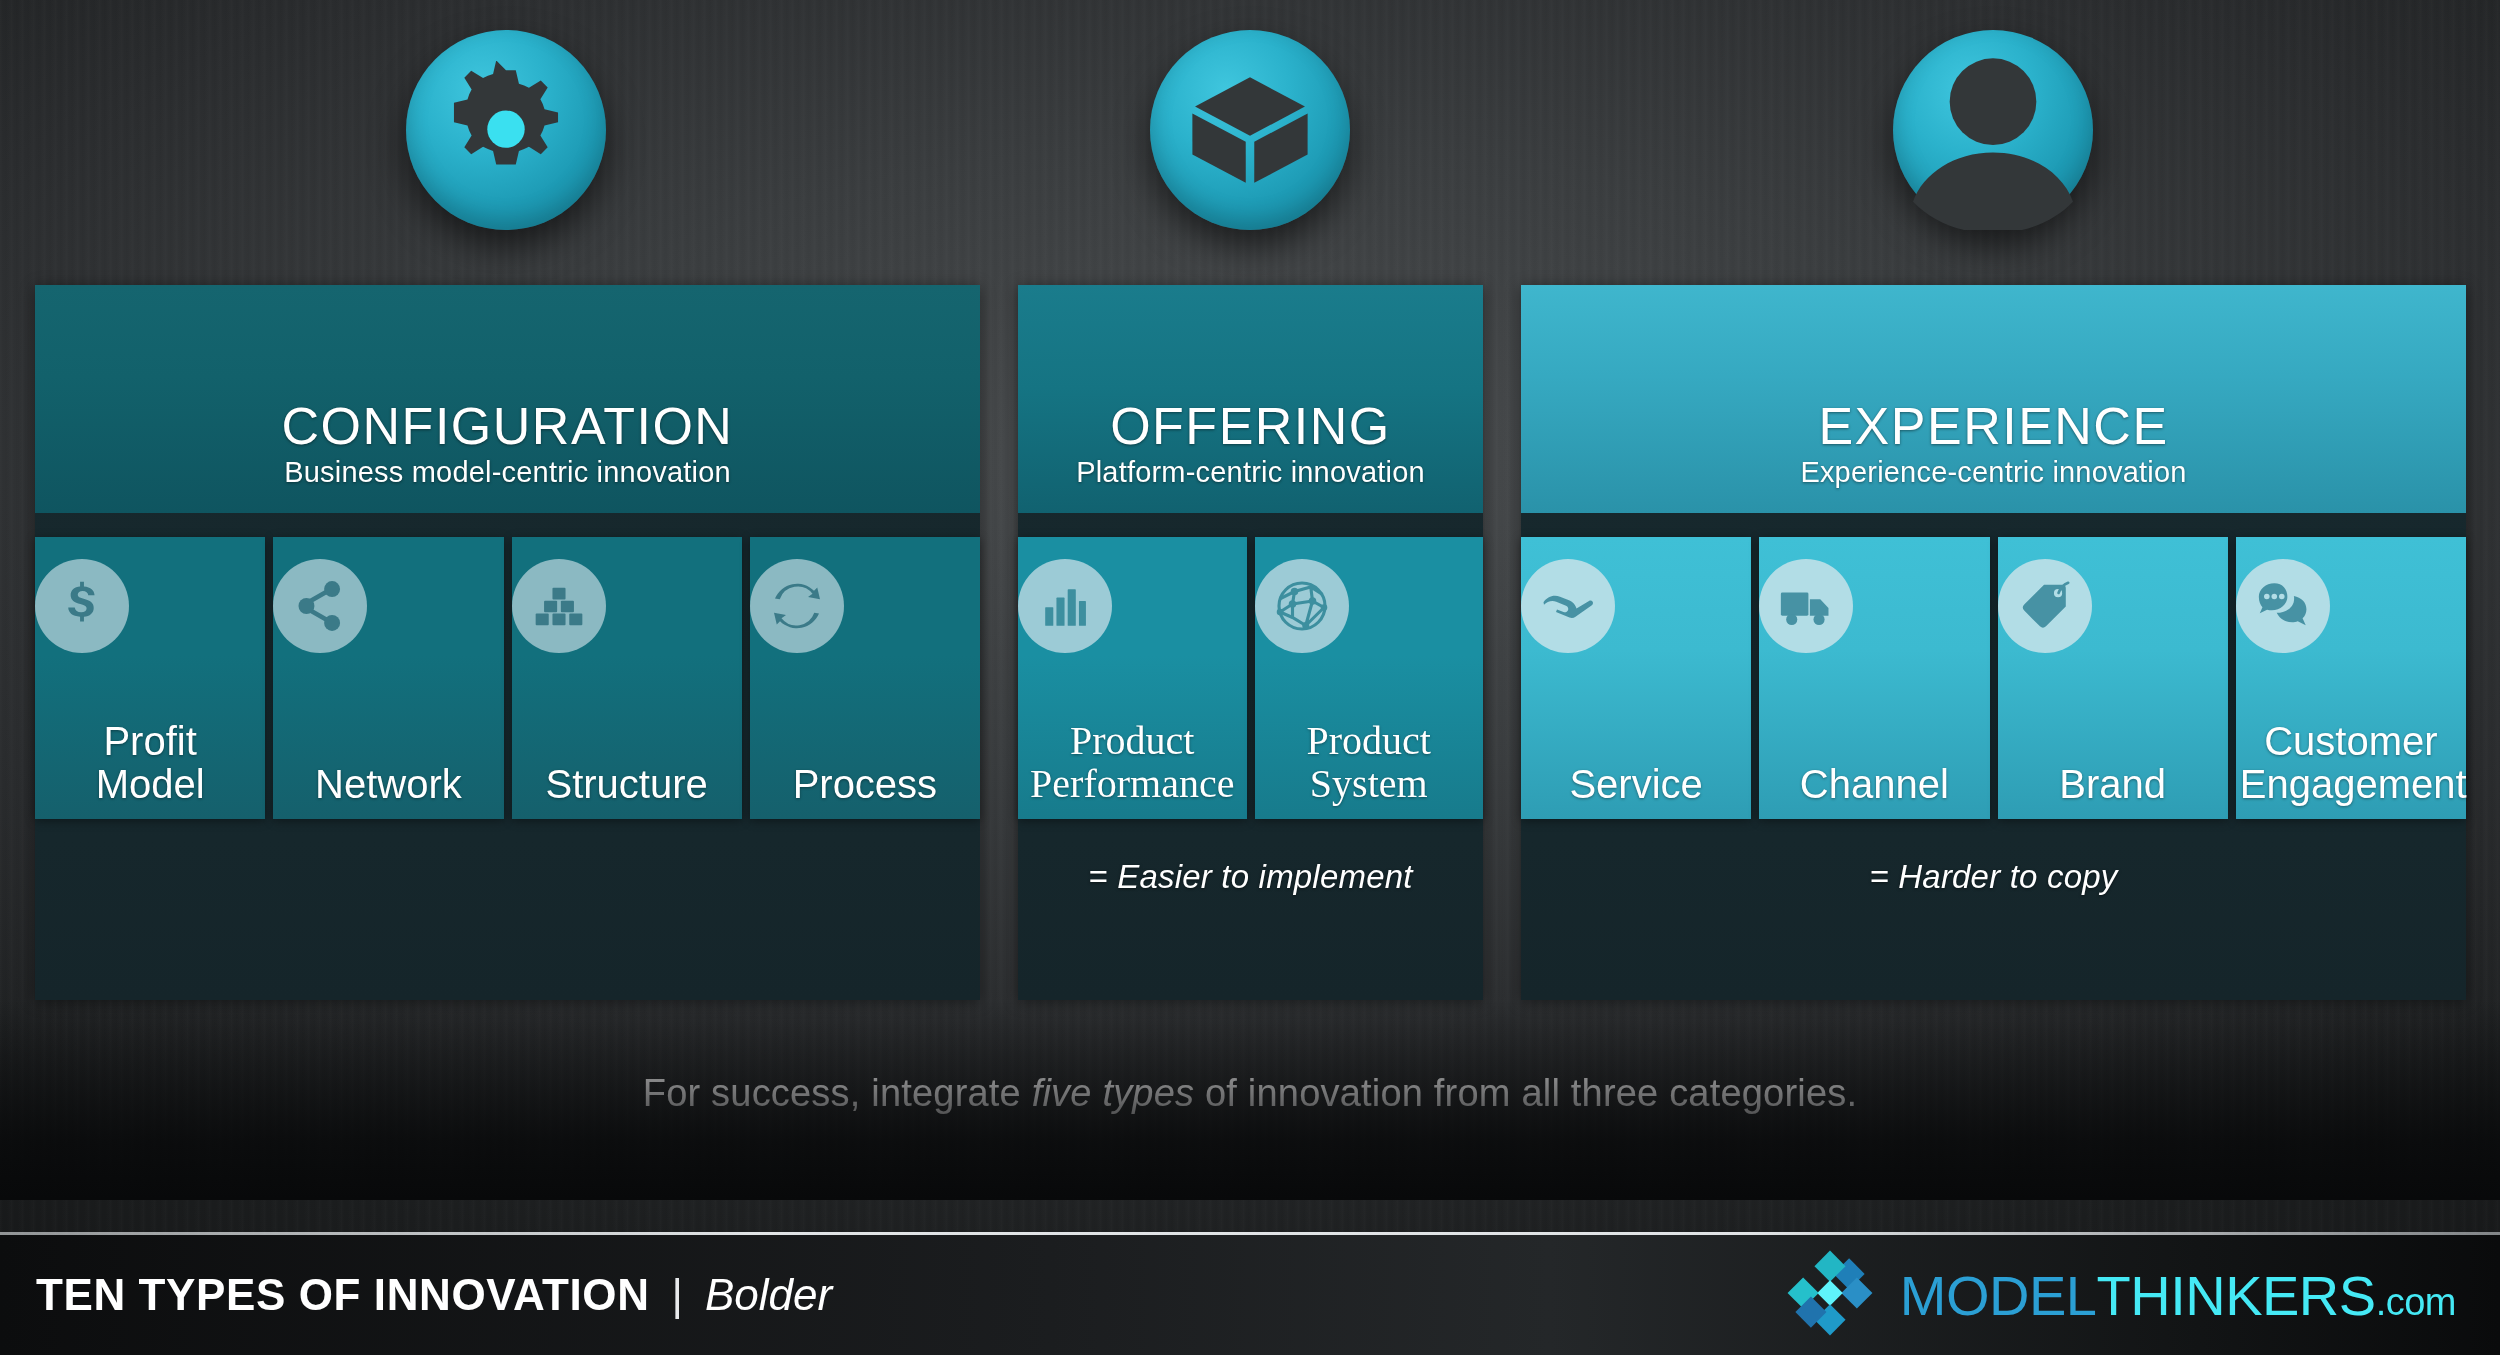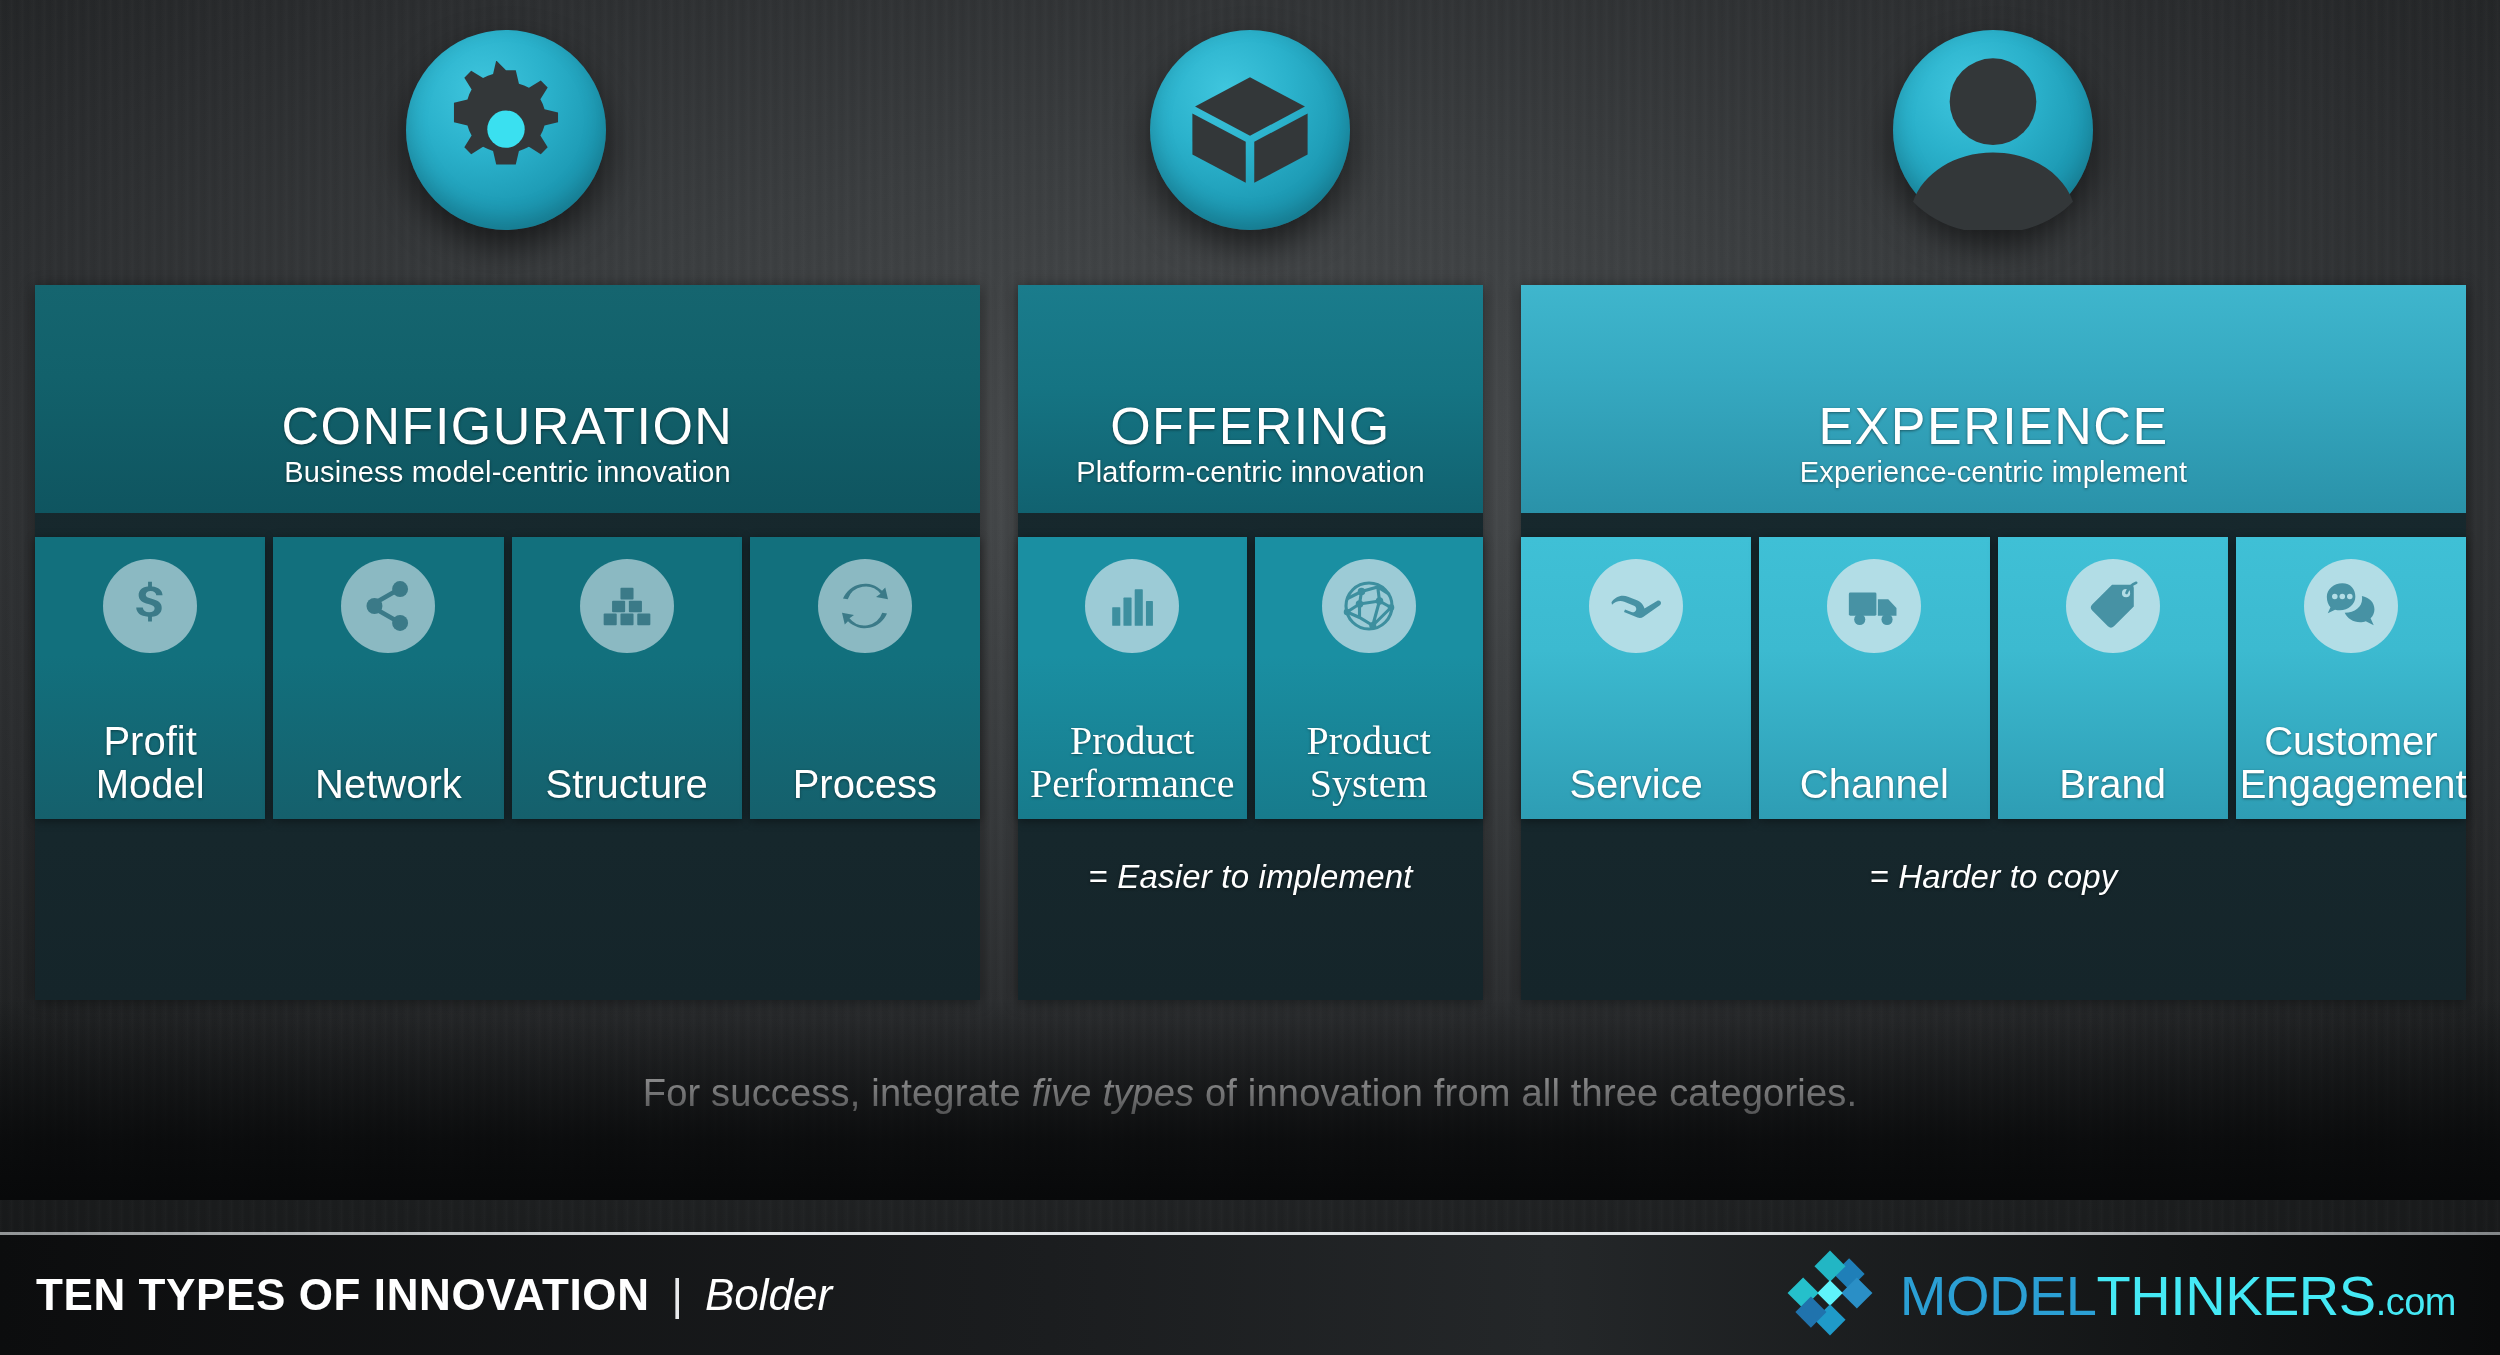--- a/index.html
+++ b/index.html
@@ -61,21 +61,21 @@
   }
 
   
   .cards {
     position: absolute; left: 0; right: 0;
     top: 252px; height: 282px;
     display: flex; gap: 8px;
   }
   .card {
     position: relative; flex: 1 1 0;
-    display: flex; flex-direction: column; align-items: center;
+    display: flex; flex-direction: column; 
     padding-top: 22px;
     box-shadow: 0 2px 9px rgba(0,0,0,0.4);
   }
   .g-dark  .card { background: linear-gradient(180deg, #12707d 0%, #12707d 42%, #15606c 100%); }
   .g-mid   .card { background: linear-gradient(180deg, #1a8fa2 0%, #1a8fa2 42%, #177b8c 100%); font-family: Liberation Serif, serif; }
   .g-light .card { background: linear-gradient(180deg, #3fc0d6 0%, #3cbad0 40%, #2e9db4 100%); }
 
   .card-icon {
     width: 94px; height: 94px; border-radius: 50%;
     display: flex; align-items: center; justify-content: center;
@@ -260,21 +260,21 @@
       </div>
 
       <div class="group-note">= Easier to implement</div>
     </div>
 
     <div class="group g-light" style="left:1521px; top:285px; width:945px; height:715px;">
       <div class="group-bg"></div>
 
       <div class="group-header">
         <div class="group-title">EXPERIENCE</div>
-        <div class="group-sub">Experience-centric implement</div>
+        <div class="group-sub">Experience-centric innovation</div>
       </div>
 
       <div class="cards">
         <div class="card">
           <div class="card-icon">
             <svg width="60" height="60" viewBox="0 0 24 24">
               <path d="M2.4 11.5 C3.6 10.2 5.6 9.6 7.3 10.3 L11.2 11.9 C12 12.2 12.3 13 12 13.7 C11.7 14.4 10.9 14.7 10.2 14.4 L7.6 13.4 L7.2 14.4 L12.6 16.6 C13.4 16.9 14.3 16.8 15 16.3 L21.4 11.8 C22 11.4 22.2 10.7 21.8 10.2 C21.5 9.8 20.9 9.7 20.4 10 L15.4 13 C15.4 13 14.8 10.6 12.4 9.7 L8.8 8.3 C6.3 7.3 3.6 8.3 2.2 10.5 Z"></path>
             </svg>
           </div>
           <div class="card-label">Service</div>

